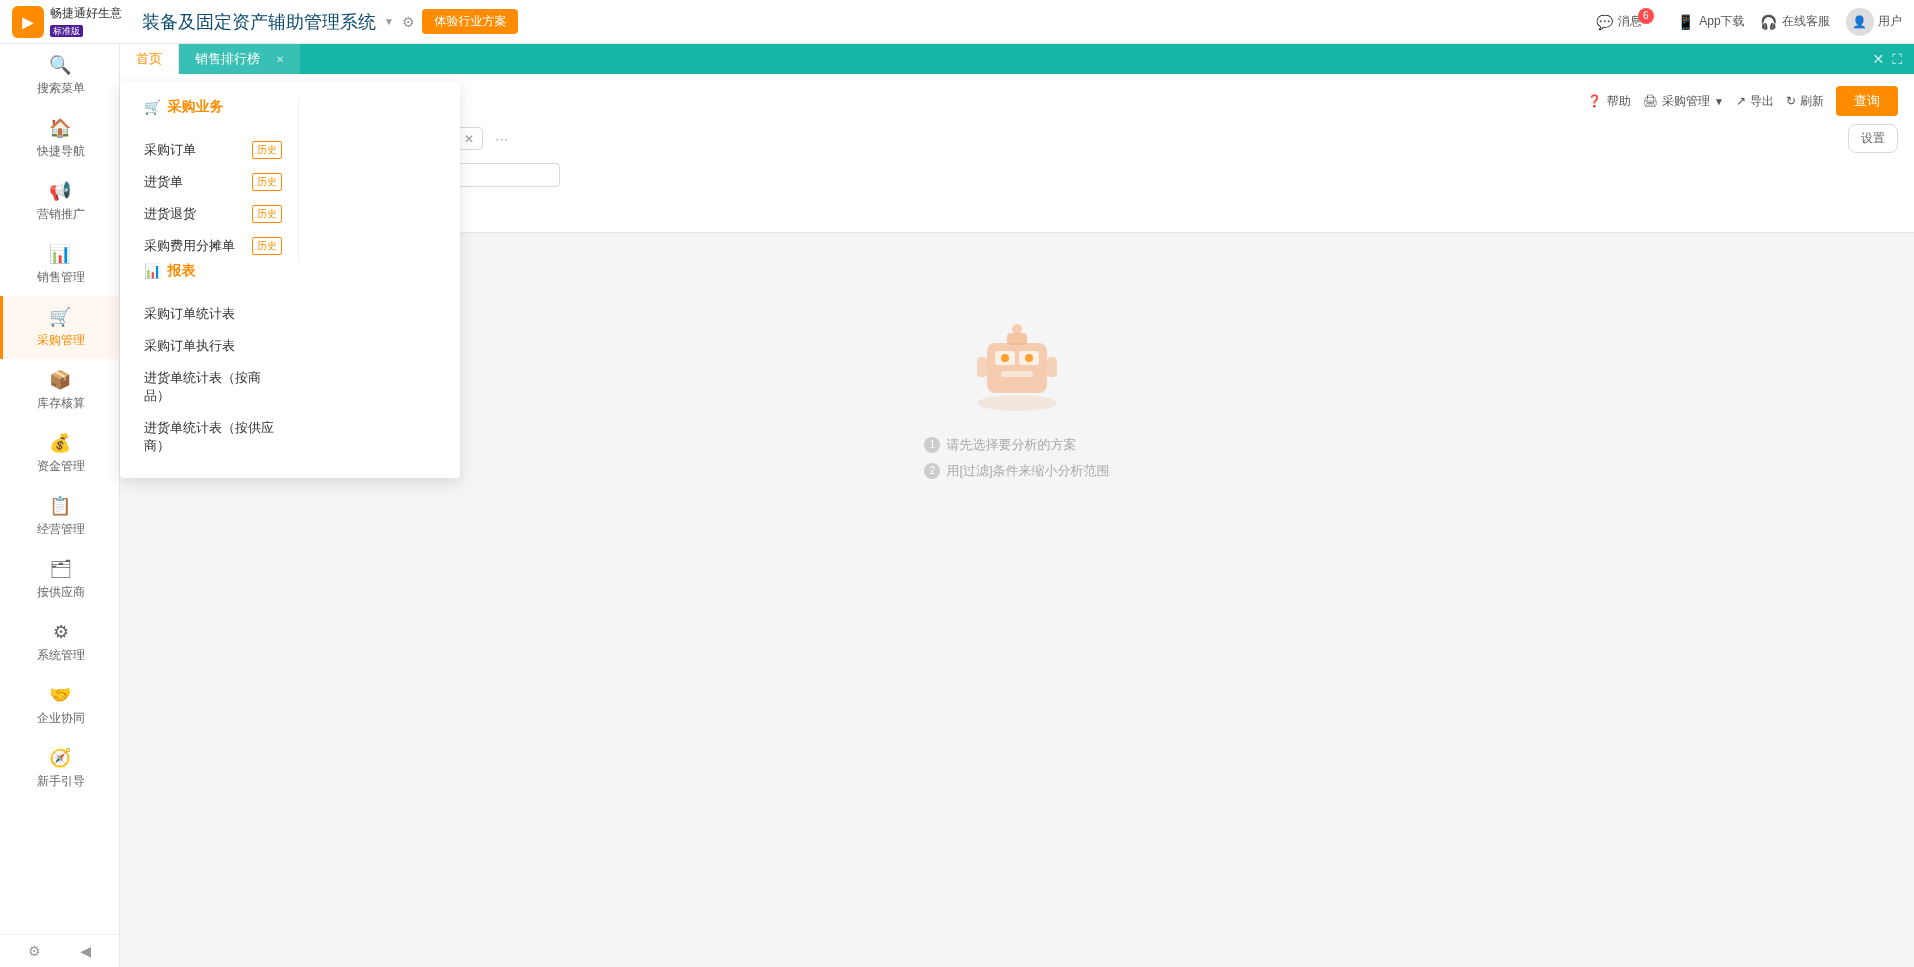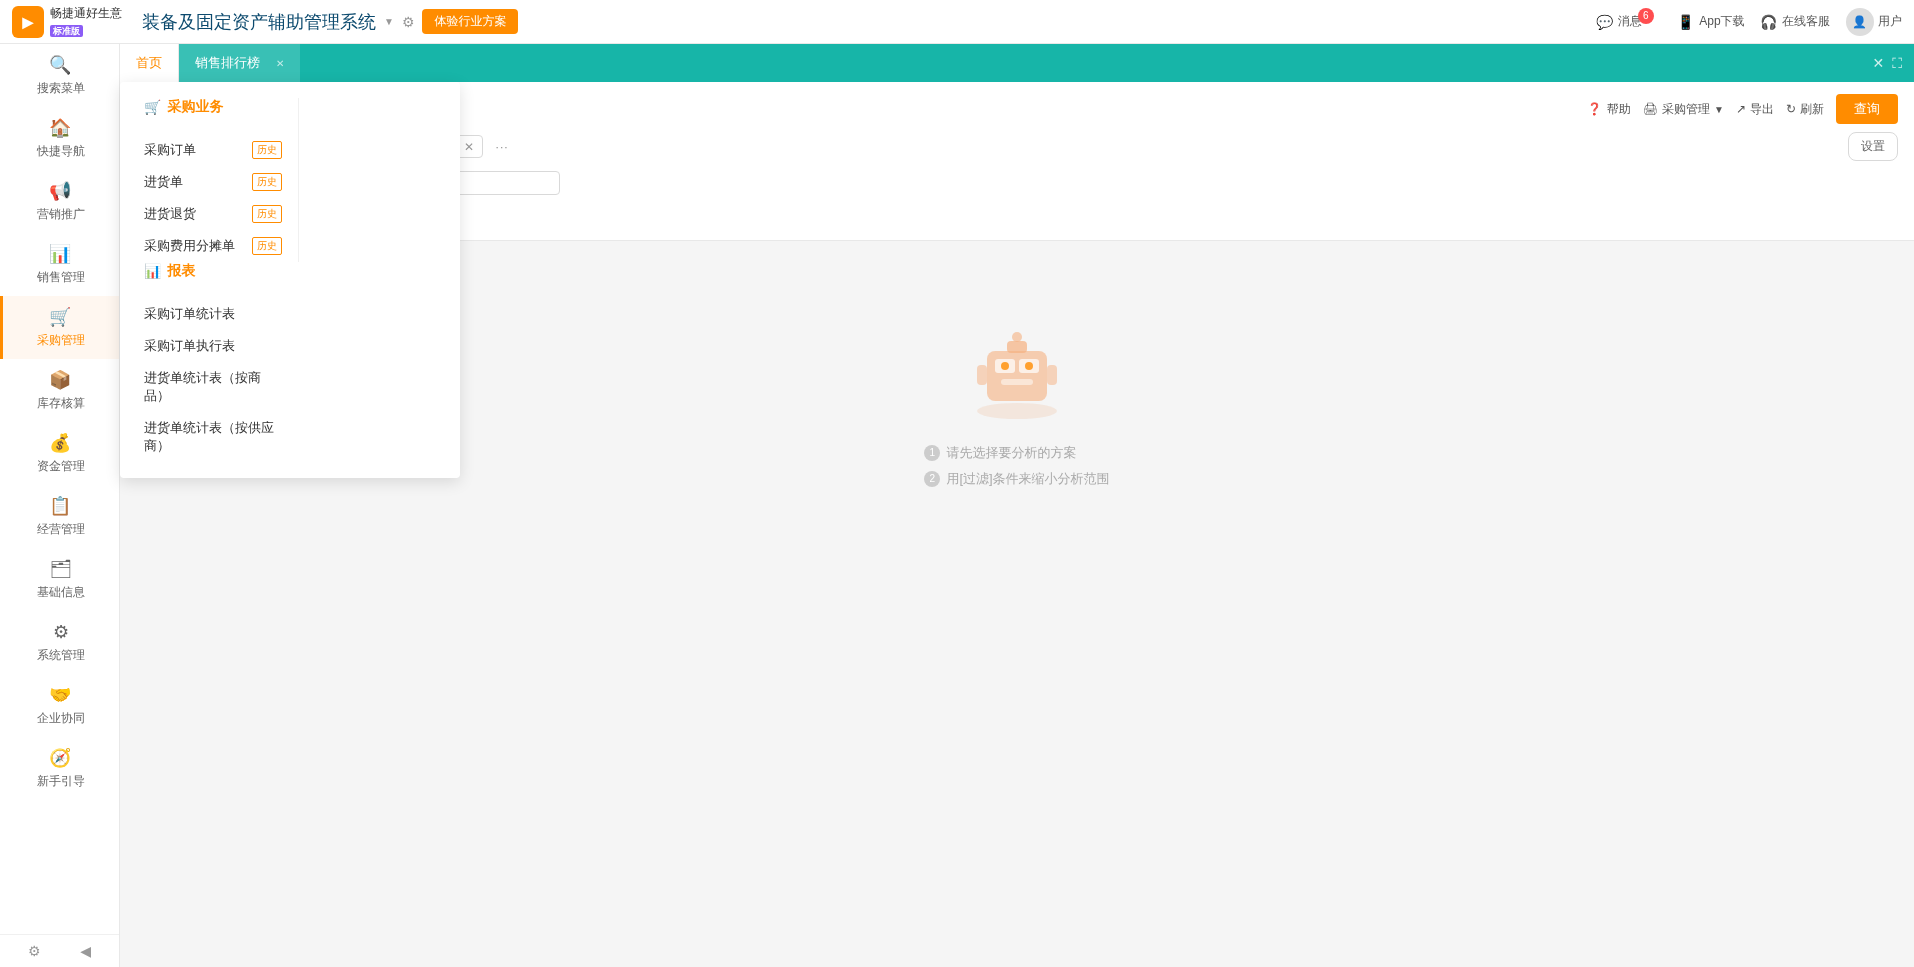--- a/index.html
+++ b/index.html
@@ -23,21 +23,21 @@
       align-items: center;
       gap: 6px;
     }
     .logo-icon {
       width: 32px; height: 32px;
       background: #ff8c00;
       border-radius: 6px;
       display: flex; align-items: center; justify-content: center;
       color: #fff; font-size: 18px; font-weight: bold;
     }
-    .logo-tag { background: #8b5cf6; color: #fff; font-size: 9px; padding: 1px 3px; border-radius: 2px; font-weight: bold; }
+    .logo-tag { background: #4c1d95; color: #fff; font-size: 9px; padding: 1px 3px; border-radius: 2px; }
     .topbar-system {
       flex: 1;
       display: flex;
       align-items: center;
       gap: 8px;
       margin-left: 10px;
     }
     .topbar-system-name { font-size: 18px; color: #0c4a6e; }
     .topbar-dropdown { cursor: pointer; color: #999; font-size: 10px; }
     .topbar-gear { color: #999; cursor: pointer; font-size: 14px; }
@@ -127,21 +127,21 @@
       display: flex;
       flex-direction: column;
       overflow: hidden;
     }
 
     
     .tab-bar {
       background: #17b5a8;
       display: flex;
       align-items: center;
-      height: 38px;
+      height: 30px;
       padding: 0 0;
     }
     .tab-item {
       display: flex;
       align-items: center;
       padding: 0 16px;
       height: 100%;
       font-size: 13px;
       cursor: pointer;
       gap: 6px;
@@ -400,21 +400,21 @@
     <div class="sidebar-item">
       <span class="si-icon">💰</span>
       <span>资金管理</span>
     </div>
     <div class="sidebar-item">
       <span class="si-icon">📋</span>
       <span>经营管理</span>
     </div>
     <div class="sidebar-item">
       <span class="si-icon">🗂</span>
-      <span>基础信息</span>
+      <span>按供应商</span>
     </div>
     <div class="sidebar-item">
       <span class="si-icon">⚙</span>
       <span>系统管理</span>
     </div>
     <div class="sidebar-item">
       <span class="si-icon">🤝</span>
       <span>企业协同</span>
     </div>
     <div class="sidebar-item">

